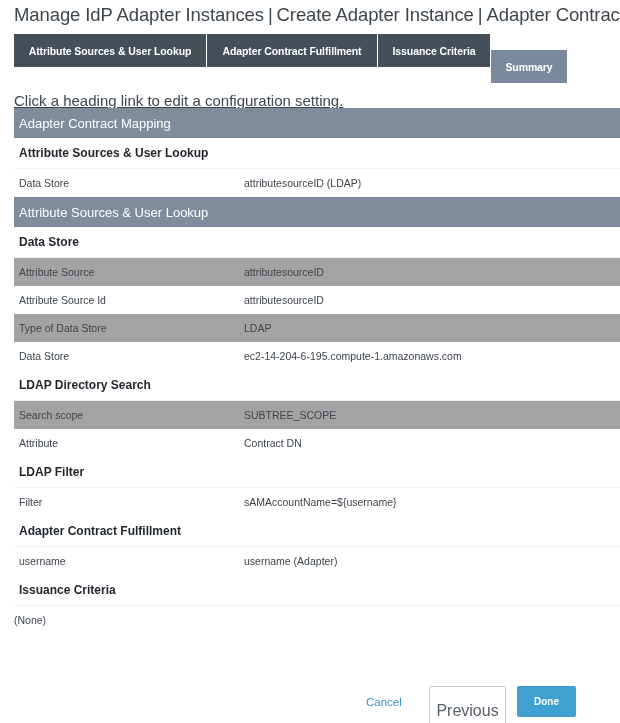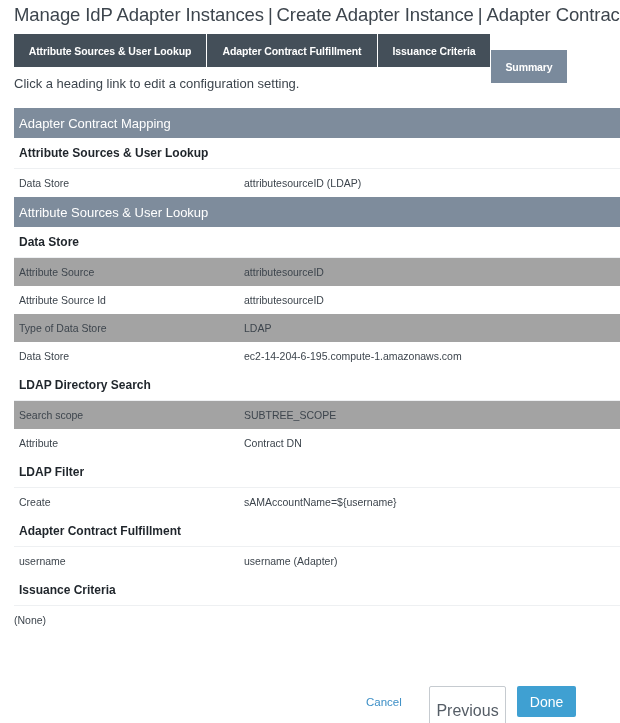--- a/index.html
+++ b/index.html
@@ -10,34 +10,34 @@
     .page-title .sep { color: #3d454d; padding: 0 4px; }
 
     .tabs { position: absolute; left: 14px; top: 34px; height: 33px; display: flex; }
     .tab { height: 33px; display: flex; align-items: center; justify-content: center; background: #444f59; color: #ffffff; font-weight: bold; font-size: 10.5px; border-right: 1px solid #ffffff; cursor: pointer; letter-spacing: -0.1px; }
     .tab.active { background: #7a8a9c; border-right: none; }
     .tab-1 { width: 193px; }
     .tab-2 { width: 171px; }
     .tab-3 { width: 113px; }
     .tab-4 { width: 76px; margin-top: 16px; }
 
-    .instructions { position: absolute; left: 14px; top: 76px; font-size: 13px; color: #3d454d; }
+    .instructions { position: absolute; left: 14px; top: 92px; font-size: 15px; color: #3d454d; text-decoration: underline; }
 
     .summary { position: absolute; left: 14px; top: 108px; width: 606px; }
     .section-header { height: 30px; background: #7e8c9c; color: #ffffff; font-size: 13px; padding-left: 5px; display: flex; align-items: center; cursor: pointer; }
     .subheader { height: 31px; font-weight: bold; font-size: 12px; color: #1f252b; padding-left: 5px; display: flex; align-items: center; border-bottom: 1px solid #eef0f2; cursor: pointer; }
     .row { height: 28px; display: flex; align-items: center; font-size: 10.5px; color: #3d454d; }
     .row.alt { background: #a3a3a3; }
     .row .label { width: 230px; padding-left: 5px; }
     .row .value { flex: 1; }
 
     .footer { position: absolute; top: 686px; left: 0; width: 620px; height: 31px; }
     .btn-cancel { position: absolute; left: 366px; top: 0; height: 31px; display: flex; align-items: center; color: #3d8fc6; font-size: 11.5px; cursor: pointer; }
     .btn-previous { position: absolute; left: 429px; top: 0; width: 77px; height: 49px; border: 1px solid #c6cbd0; border-radius: 2px; background: #ffffff; color: #555d66; font-size: 16px; display: flex; align-items: center; justify-content: center; cursor: pointer; }
-    .btn-done { position: absolute; left: 517px; top: 0; width: 59px; height: 31px; border-radius: 2px; background: #3fa0d2; color: #ffffff; font-size: 14px; font-weight: normal; display: flex; align-items: center; justify-content: center; cursor: pointer; }
+    .btn-done { position: absolute; left: 517px; top: 0; width: 59px; height: 31px; border-radius: 2px; background: #3fa0d2; color: #ffffff; font-size: 10px; font-weight: bold; display: flex; align-items: center; justify-content: center; cursor: pointer; }
   </style>
 </head>
 <body>
 
 <div class="page-title">
   <span>Manage IdP Adapter Instances</span><span class="sep">|</span><span>Create Adapter Instance</span><span class="sep">|</span><span>Adapter Contract Mapping</span>
 </div>
 
 <div class="tabs">
   <div class="tab tab-1">Attribute Sources &amp; User Lookup</div>
@@ -82,21 +82,21 @@
     <span class="label">Search scope</span>
     <span class="value">SUBTREE_SCOPE</span>
   </div>
   <div class="row">
     <span class="label">Attribute</span>
     <span class="value">Contract DN</span>
   </div>
 
   <div class="subheader">LDAP Filter</div>
   <div class="row">
-    <span class="label">Create</span>
+    <span class="label">Filter</span>
     <span class="value">sAMAccountName=${username}</span>
   </div>
 
   <div class="subheader">Adapter Contract Fulfillment</div>
   <div class="row">
     <span class="label">username</span>
     <span class="value">username (Adapter)</span>
   </div>
 
   <div class="subheader">Issuance Criteria</div>

